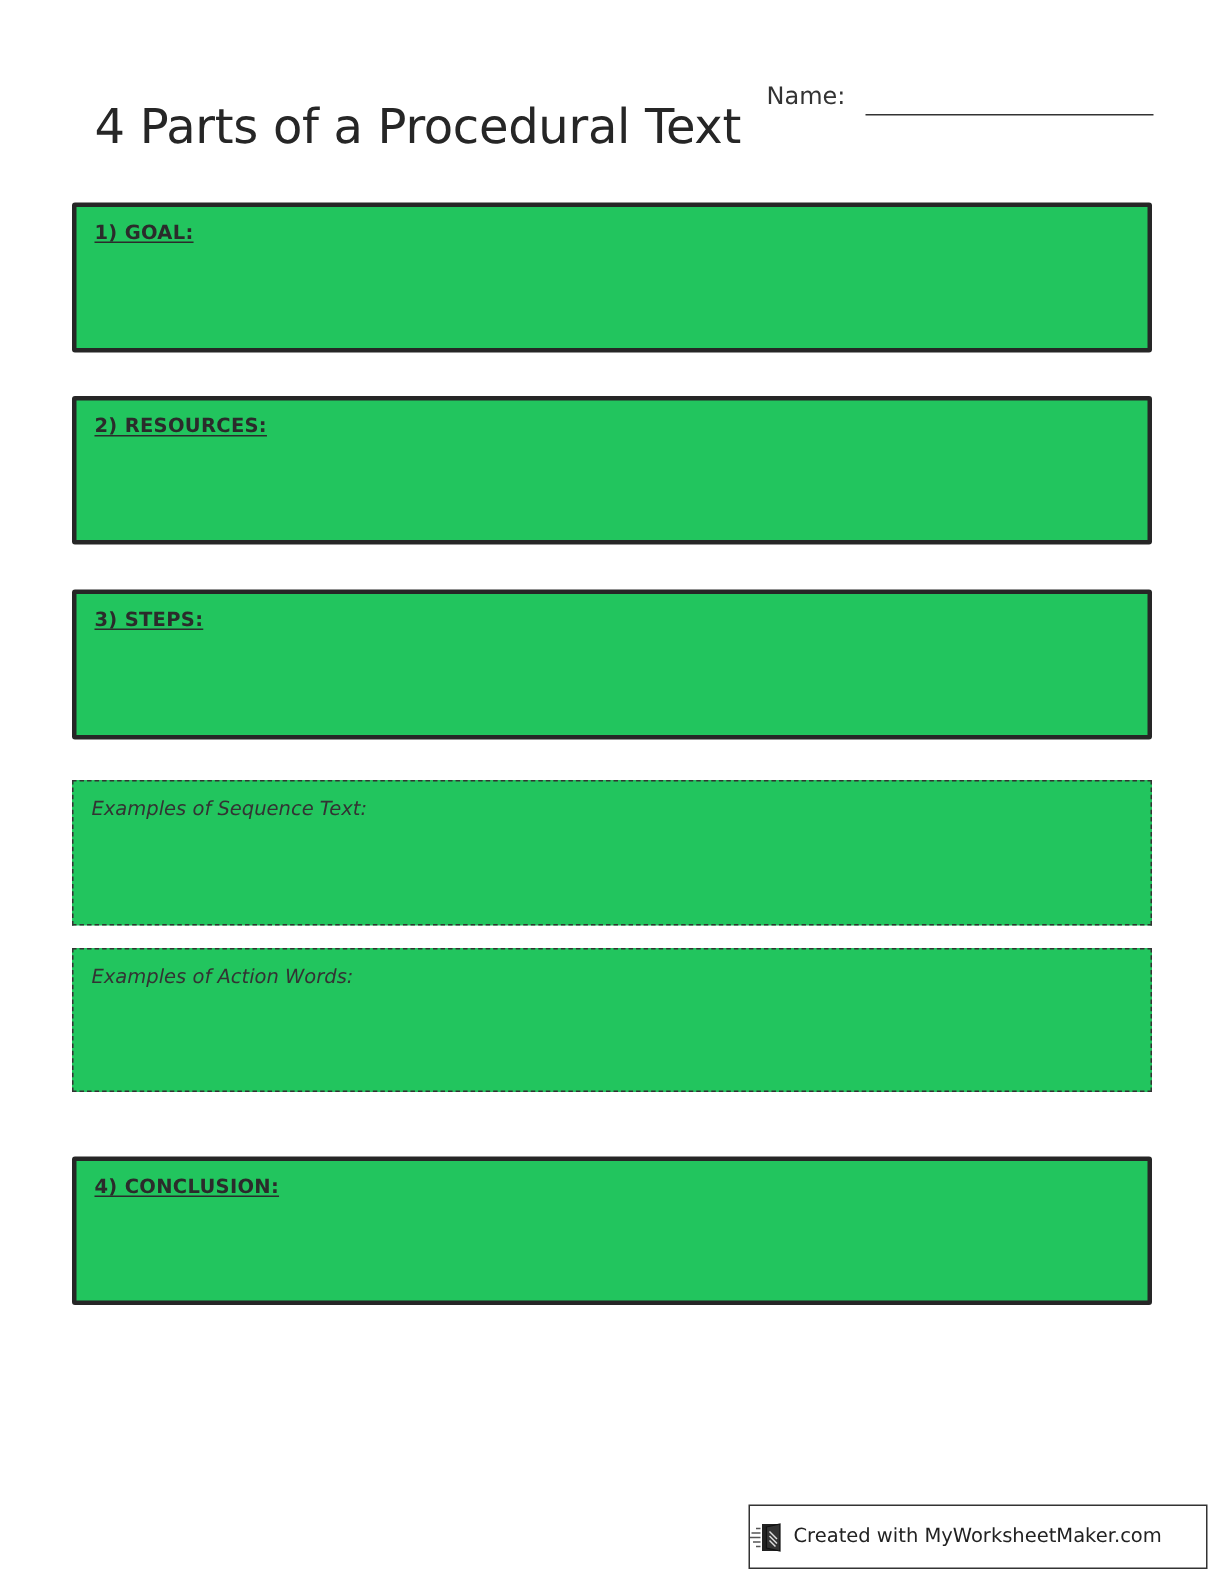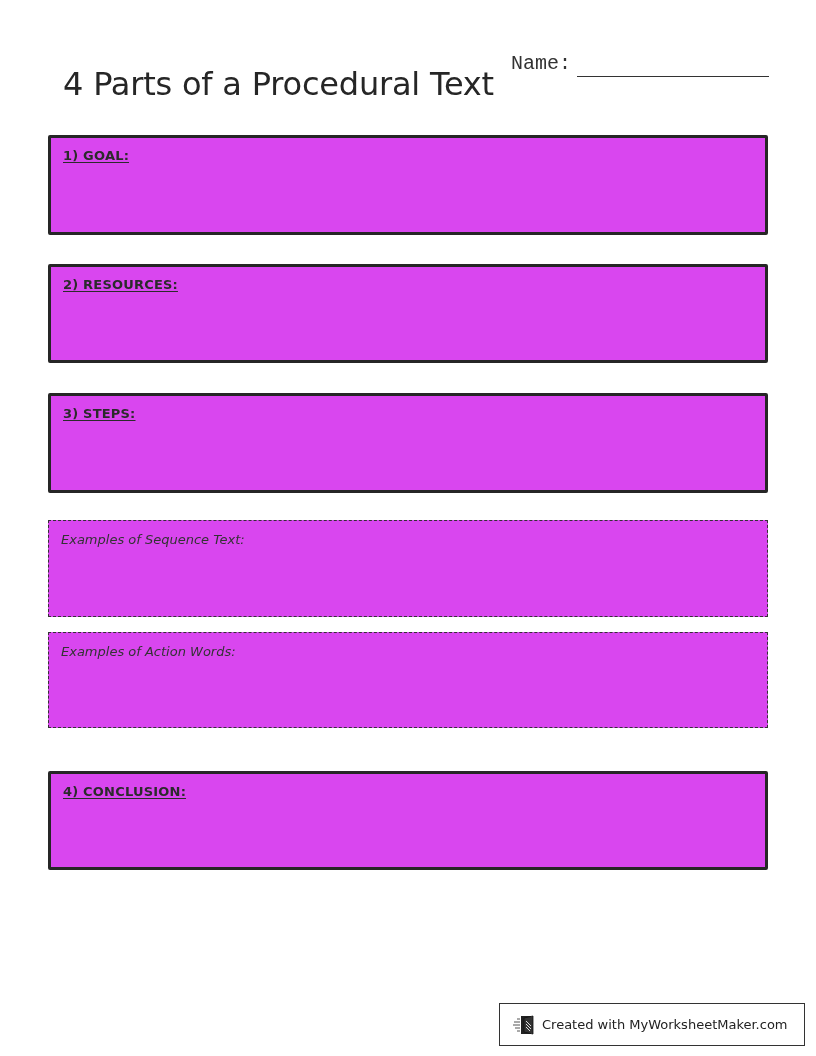--- a/index.html
+++ b/index.html
@@ -31,38 +31,37 @@
       position: absolute;
       left: 511px;
       top: 52px;
       width: 258px;
       height: 26px;
     }
     .name-label {
       position: absolute;
       left: 0;
       top: 0;
-      font-size: 20px;
+      font-size: 16px;
       color: #333;
       line-height: 24px;
-      font-family: Liberation Mono, monospace;
     }
     .name-line {
       position: absolute;
       left: 66px;
       right: 0;
       top: 24px;
       border-bottom: 1.5px solid #333;
     }
     .box {
       position: absolute;
       left: 48px;
       width: 720px;
       box-sizing: border-box;
-      background: #d946ef;
+      background: #22c55e;
     }
     .box.solid {
       border: 3px solid #262626;
       border-radius: 2px;
     }
     .box.dashed {
       border: 1px dashed #333;
     }
     .box-label {
       position: absolute;
@@ -88,21 +87,21 @@
     .footer {
       position: absolute;
       left: 499px;
       top: 1003px;
       width: 306px;
       height: 43px;
       box-sizing: border-box;
       border: 1px solid #333;
       display: flex;
       align-items: center;
-      padding-left: 13px;
+      padding-left: 0;
     }
     .footer-logo {
       width: 24px;
       height: 24px;
       margin-right: 5px;
       display: inline-block;
     }
     .footer-text {
       font-size: 13px;
       color: #222;

